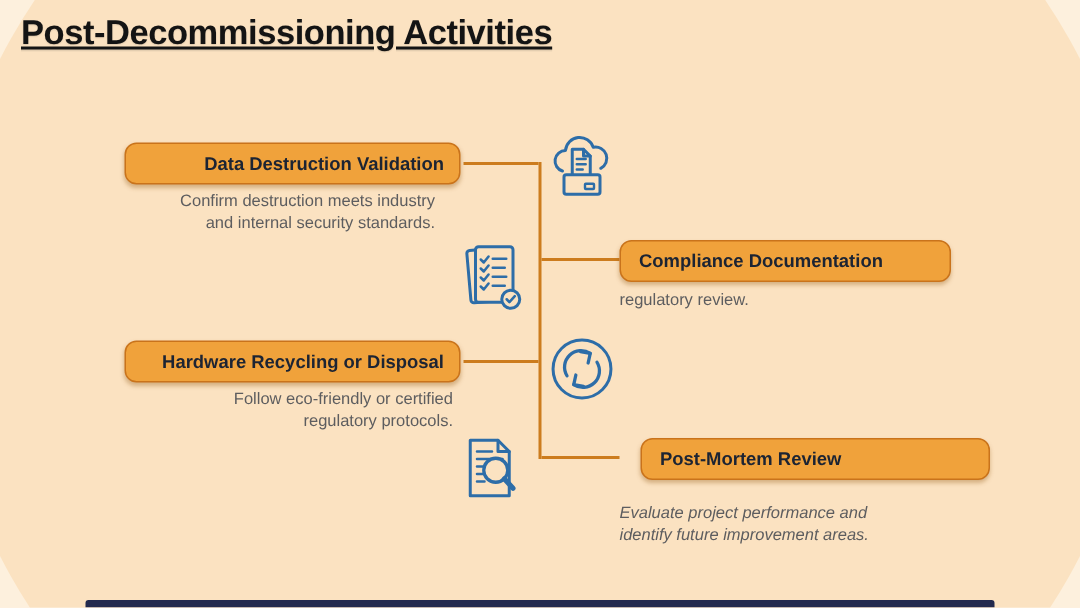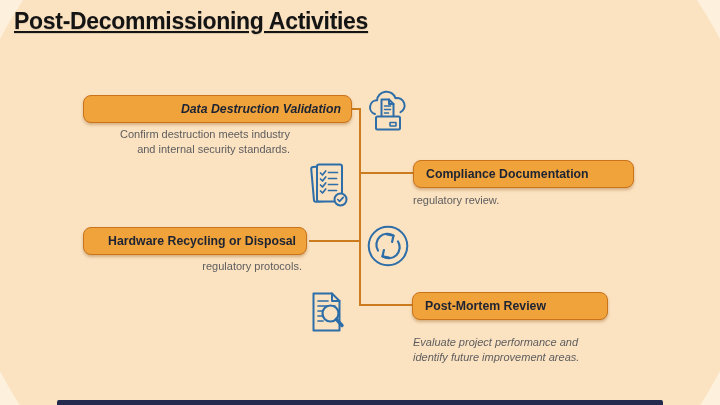--- a/index.html
+++ b/index.html
@@ -7,24 +7,24 @@
   .canvas{position:relative;width:720px;height:405px;background:#fdf0dd;overflow:hidden;}
   .blob{position:absolute;left:-40px;top:-175px;width:800px;height:760px;border-radius:50%;background:#fbe2c1;}
   .title{position:absolute;left:14px;top:8px;margin:0;font-size:23px;font-weight:700;letter-spacing:-0.3px;color:#141414;text-shadow:0 1px 1px rgba(0,0,0,0.12);text-decoration:underline;}
 
   .card{position:absolute;height:28px;background:#f0a23b;border:1.5px solid #c9731b;border-radius:8px;
         display:flex;align-items:center;box-sizing:border-box;
         box-shadow:0 2px 3px rgba(140,80,10,0.35);
         font-size:12.3px;font-weight:700;color:#1c2433;}
   .leftside{justify-content:flex-end;padding-right:10px;}
   .rightside{justify-content:flex-start;padding-left:12px;}
-  #card1{left:83px;top:95px;width:269px;font-style:italic;}
+  #card1{left:83px;top:95px;width:224px;}
   #card2{left:413px;top:160px;width:221px;}
   #card3{left:83px;top:227px;width:224px;}
-  #card4{left:412px;top:292px;width:196px;}
+  #card4{left:427px;top:292px;width:233px;}
 
   .desc{position:absolute;width:244px;font-size:11px;line-height:14.5px;color:#5d5d5f;}
   #desc1{left:46px;top:127px;text-align:right;}
   #desc2{left:413px;top:193px;text-align:left;}
   #desc3{left:58px;top:259px;text-align:right;}
   #desc4{left:413px;top:335px;text-align:left;font-style:italic;}
 
   .connector{position:absolute;background:#cc7c1e;}
   #vline{left:359px;top:108px;width:2px;height:198px;}
   .hline{height:2px;}
@@ -67,20 +67,21 @@
     <span>Compliance Documentation</span>
   </div>
   <div class="desc" id="desc2">
     <div>regulatory review.</div>
   </div>
 
   <div class="card leftside" id="card3">
     <span>Hardware Recycling or Disposal</span>
   </div>
   <div class="desc" id="desc3">
+    <div>Follow eco-friendly or certified</div>
     <div>regulatory protocols.</div>
   </div>
 
   <div class="card rightside" id="card4">
     <span>Post-Mortem Review</span>
   </div>
   <div class="desc" id="desc4">
     <div>Evaluate project performance and</div>
     <div>identify future improvement areas.</div>
   </div>

